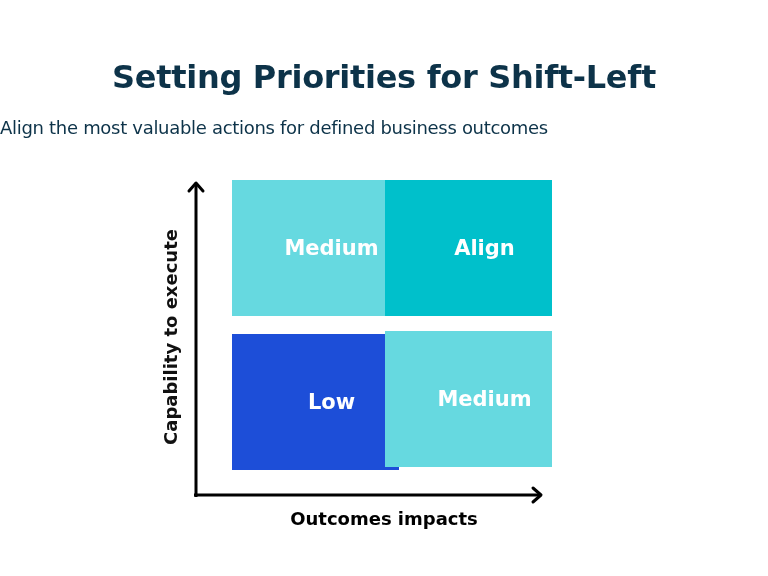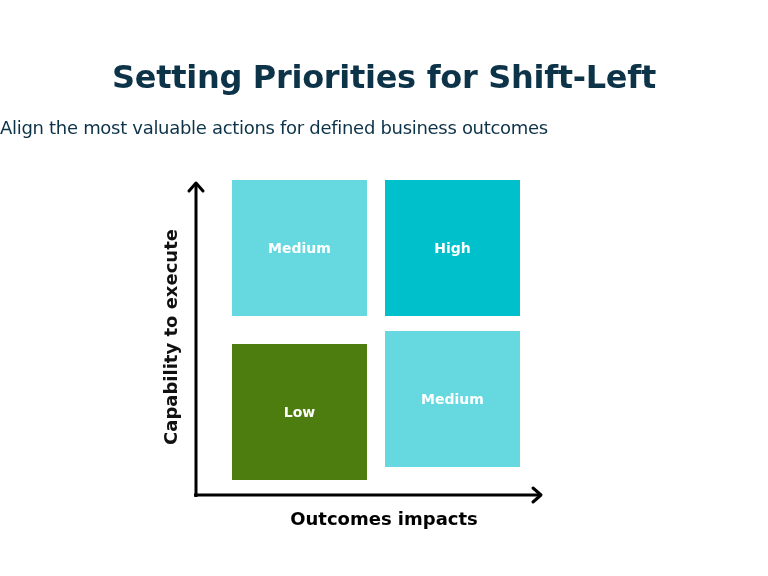--- a/index.html
+++ b/index.html
@@ -3,21 +3,21 @@
 <meta charset="utf-8">
 <style>
   html, body { margin:0; padding:0; }
   body { width:768px; height:576px; background:#ffffff; position:relative; overflow:hidden;
          font-family:"DejaVu Sans","Liberation Sans",sans-serif; }
   .title { position:absolute; left:0; width:768px; top:58px; text-align:center;
            font-size:32px; font-weight:bold; color:#0d3349; letter-spacing:-0.3px; }
   .subtitle { position:absolute; left:0; width:768px; top:117px; 
               font-size:18px; color:#0d3349; letter-spacing:-0.3px; }
   .box { position:absolute; width:135px; height:136px; display:flex; align-items:center;
-         justify-content:center; color:#ffffff; font-weight:bold; font-size:14px; }
+         justify-content:center; color:#ffffff; font-weight:bold; font-size:21px;padding-left:32px; }
   .axis-svg { position:absolute; left:0; top:0; }
   .ylabel { position:absolute; left:170px; top:337px; transform:translate(-50%,-50%) rotate(-90deg);
             white-space:nowrap; font-size:18px; font-weight:bold; color:#111; }
   .xlabel { position:absolute; left:384px; top:508px; transform:translateX(-50%);
             white-space:nowrap; font-size:18px; font-weight:bold; color:#000000; }
 </style>
 </head>
 <body>
 
 <div class="title">Setting Priorities for Shift-Left</div>
@@ -31,23 +31,23 @@
   <g>
     <line x1="194" y1="495" x2="540" y2="495" stroke="#000" stroke-width="3"></line>
     <polyline points="533,488 541,495 533,502" fill="none" stroke="#000" stroke-width="3" stroke-linecap="round" stroke-linejoin="round"></polyline>
   </g>
 </svg>
 
 <div class="box" style="left:232px; top:180px; background:#66d9e0;">
   <span>Medium</span>
 </div>
 <div class="box" style="left:385px; top:180px; background:#00c0cb;">
-  <span>High</span>
+  <span>Align</span>
 </div>
-<div class="box" style="left:232px; top:344px; background:#4d7c0f;">
+<div class="box" style="left:232px; top:334px; background:#1d4ed8;">
   <span>Low</span>
 </div>
 <div class="box" style="left:385px; top:331px; background:#66d9e0;">
   <span>Medium</span>
 </div>
 
 <div class="ylabel">Capability to execute</div>
 <div class="xlabel">Outcomes impacts</div>
 
 </body></html>

